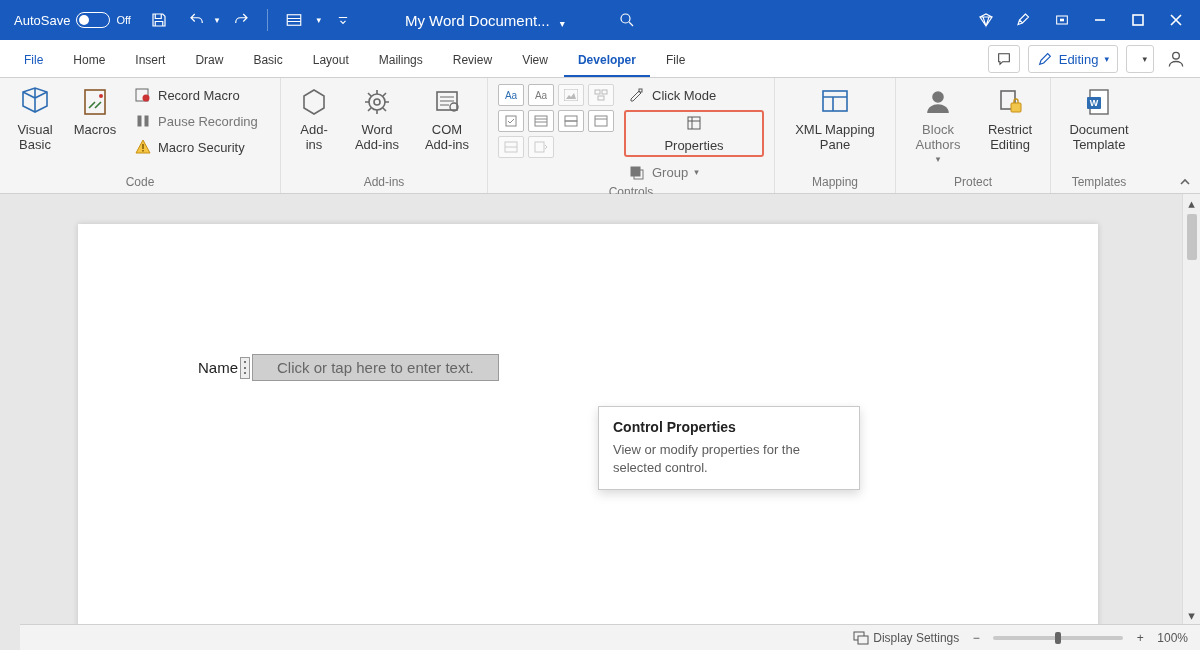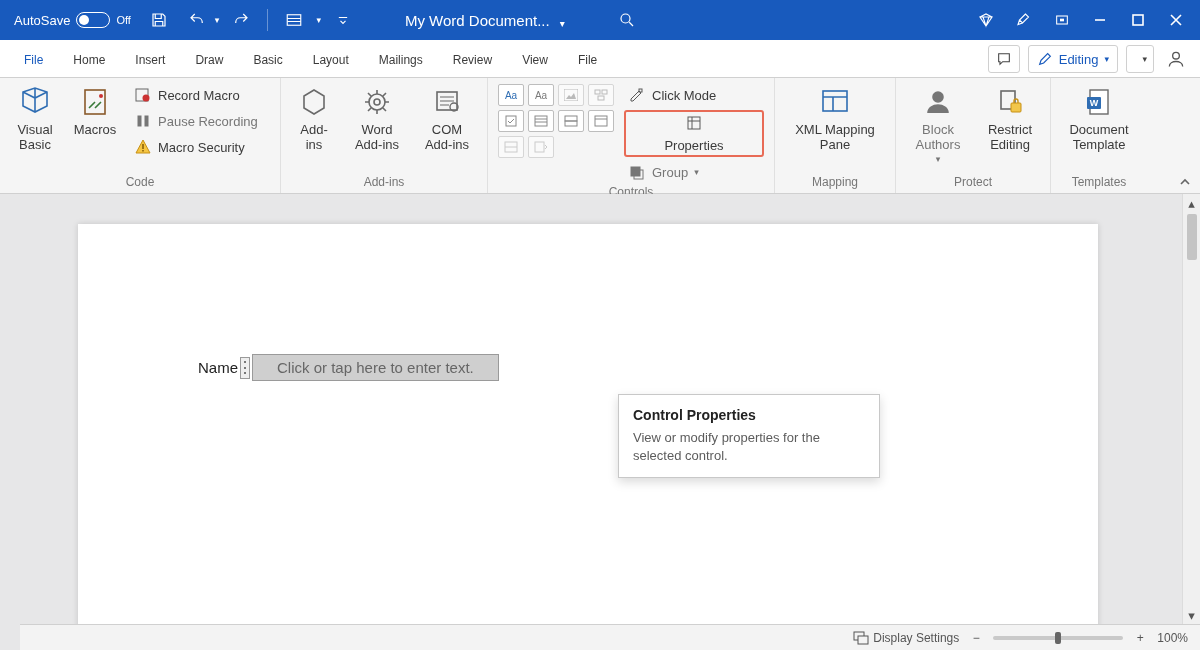--- a/index.html
+++ b/index.html
@@ -112,23 +112,23 @@
     padding: 2px 4px;
     flex-direction: column;
   }
   .collapse-caret {
     position:absolute; right:8px; bottom:4px; color:#666;
   }
   .disabled { color: var(--text-muted) !important; }
   .disabled svg * { stroke: var(--text-muted) !important; fill: var(--text-muted) !important; }
   
   .tooltip {
-    position:absolute; left:598px; top:200px; width:262px;
+    position:absolute; left:598px; top:212px; width:262px;
     background:#fff; border:1px solid #c8c8c8; box-shadow:0 4px 10px rgba(0,0,0,.15);
-    padding: 12px 14px; z-index:50;margin-left:20px;
+    padding: 12px 14px; z-index:50;
   }
   .tooltip h4 { margin:0 0 6px 0; font-size:14px; color:#222; font-weight:600; }
   .tooltip p { margin:0; font-size:13px; color:#5c5c5c; line-height:1.4; }
   
   .workarea {
     flex:1; position:relative; overflow:hidden; background:var(--page-bg);
   }
   .page {
     position:absolute; left:78px; top:30px; width:1020px; height:420px;
     background:#fff; box-shadow: 0 0 6px rgba(0,0,0,.15);
@@ -257,20 +257,21 @@
 <div class="tabs-row">
   <div class="tab file">File</div>
   <div class="tab">Home</div>
   <div class="tab">Insert</div>
   <div class="tab">Draw</div>
   <div class="tab">Basic</div>
   <div class="tab">Layout</div>
   <div class="tab">Mailings</div>
   <div class="tab">Review</div>
   <div class="tab">View</div>
+  <div class="tab active">Developer</div>
   <div class="tab">File</div>
 
   <div class="tabs-right">
     <div class="icon-sq btn-box" style="padding:0;width:32px;justify-content:center">
       <svg width="16" height="16" viewBox="0 0 24 24">
           <path fill="none" stroke="#444" stroke-width="1.6" d="M4 4h16v12H10l-4 4v-4H4z"></path>
         </svg>
     </div>
     <div class="btn-box">
       <svg width="16" height="16" viewBox="0 0 24 24">

